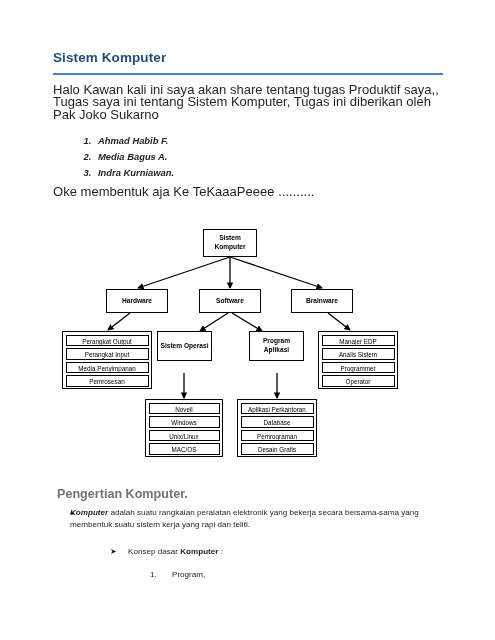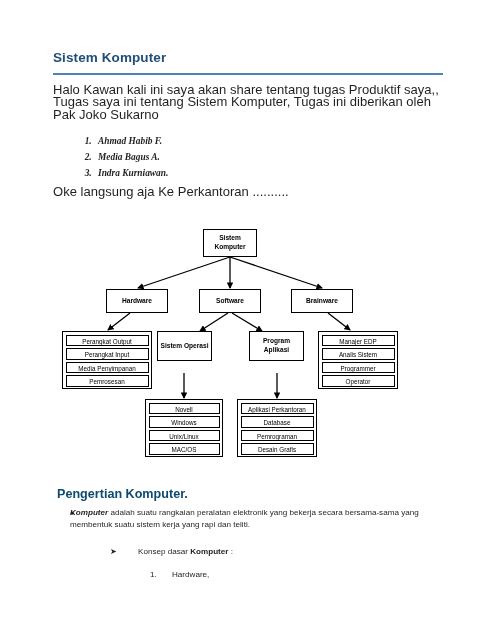--- a/index.html
+++ b/index.html
@@ -75,30 +75,30 @@
     width: 300px;
     margin: 0;
     padding: 0 0 0 24px;
     list-style: decimal;
     font-size: 9.4px;
     line-height: 16.2px;
     font-weight: bold;
     font-style: italic;
     color: #231f20;
   }
-  .team-list li { padding-left: 4px; font-family: Liberation Serif, serif; }
+  .team-list li { padding-left: 4px; }
 
   
   .section-head {
     position: absolute;
     left: 57px;
     top: 487px;
     font-size: 12.6px;
     font-weight: bold;
-    color: #0c4a6e;
+    color: #737373;
     white-space: nowrap;
   }
   .bullet-row {
     position: absolute;
     left: 70px;
     top: 507px;
     width: 375px;
     font-size: 8.1px;
     line-height: 12.4px;
   }
@@ -123,21 +123,21 @@
     font-size: 8.1px;
     line-height: 12.4px;
   }
   .arrow-row .marker {
     position: absolute;
     left: 0; top: 0;
     font-size: 8px;
   }
   .arrow-row .atext {
     display: block;
-    margin-left: 28px;
+    margin-left: 18px;
   }
 
   .num-row {
     position: absolute;
     left: 150px;
     top: 569px;
     width: 300px;
     font-size: 8.1px;
     line-height: 12.4px;
   }
@@ -204,21 +204,21 @@
   <div class="title-rule"></div>
 
   <div class="para para-intro">Halo Kawan kali ini saya akan share tentang tugas Produktif saya,, Tugas saya ini tentang Sistem Komputer, Tugas ini diberikan oleh Pak Joko Sukarno</div>
 
   <ol class="team-list">
     <li>Ahmad Habib F.</li>
     <li>Media Bagus A.</li>
     <li>Indra Kurniawan.</li>
   </ol>
 
-  <div class="para para-oke">Oke langsung aja Ke Perkantoran ..........</div>
+  <div class="para para-oke">Oke membentuk aja Ke TeKaaaPeeee ..........</div>
 
   <svg id="diagram" viewBox="0 0 495 640" width="495" height="640">
     <defs>
       <marker id="ah" viewBox="0 0 10 10" refX="8.5" refY="5" markerWidth="5" markerHeight="5" orient="auto-start-reverse">
         <path d="M 0 0 L 10 5 L 0 10 z" fill="#000"></path>
       </marker>
     </defs>
     <g stroke="#000" stroke-width="1.3" fill="none" marker-end="url(#ah)">
 
       <path d="M 230 257 L 138 288"></path>
@@ -294,16 +294,16 @@
     <span class="btext"><b>Komputer</b><span> adalah suatu rangkaian peralatan elektronik yang bekerja secara bersama-sama yang membentuk suatu sistem kerja yang rapi dan teliti.</span></span>
   </div>
 
   <div class="arrow-row">
     <span class="marker">➤</span>
     <span class="atext"><span>Konsep dasar </span><b>Komputer</b><span> :</span></span>
   </div>
 
   <div class="num-row">
     <span class="marker">1.</span>
-    <span class="ntext">Hardware,</span>
+    <span class="ntext">Program,</span>
   </div>
 
 </div>
 
 </body></html>

